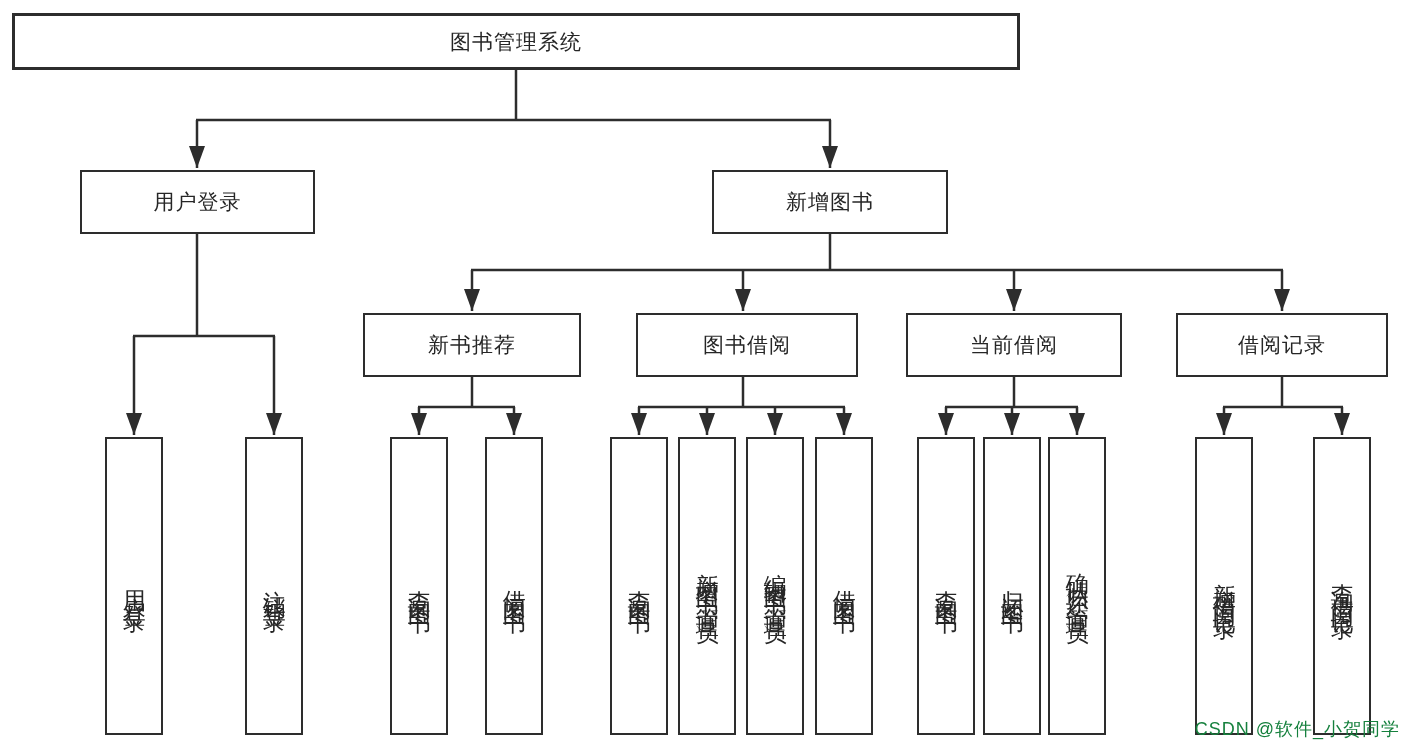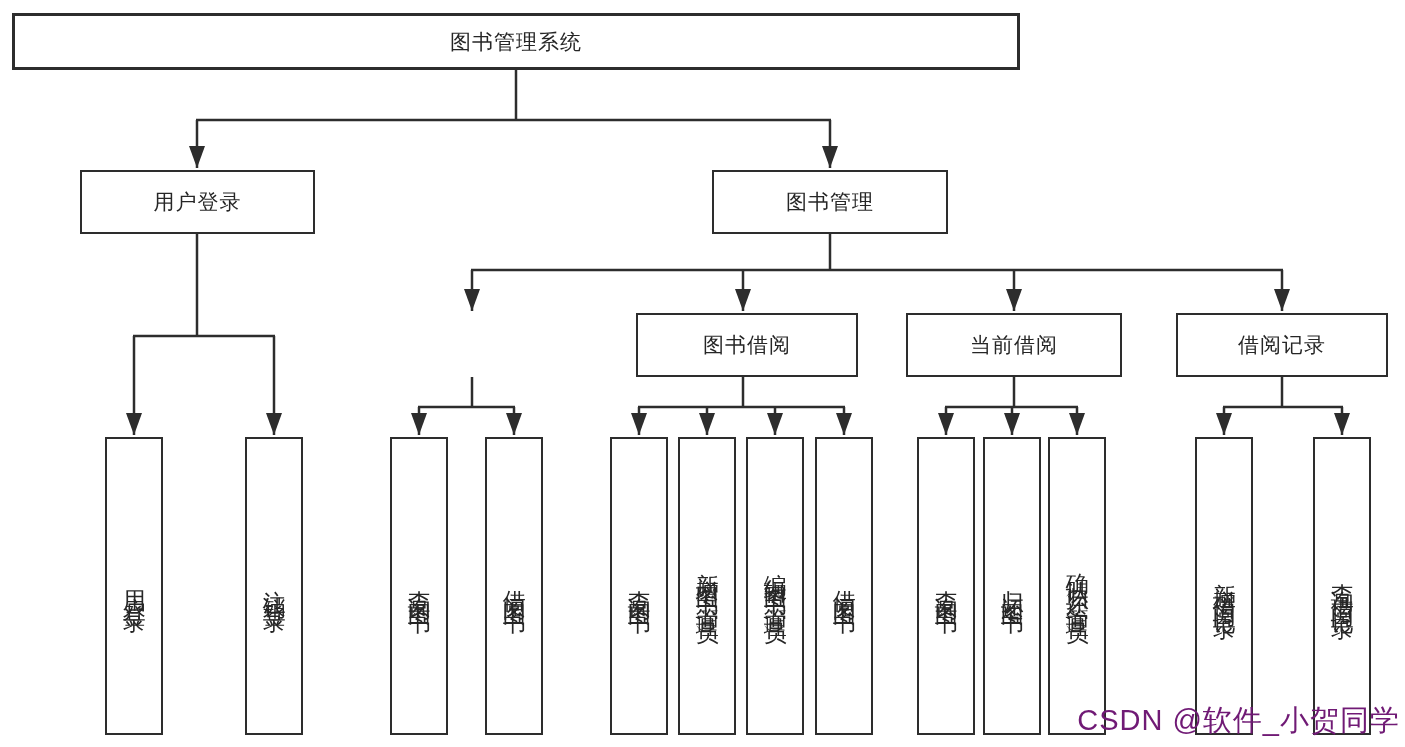--- a/index.html
+++ b/index.html
@@ -25,22 +25,22 @@
     writing-mode:vertical-rl;
     text-orientation:mixed;
     font-size:23px;
     letter-spacing:7px;
     line-height:1.1;
     color:#262626;
   }
   .watermark{
     position:absolute;
     right:5px;bottom:6px;
-    font-size:29px;
-    color:#701a75;
+    font-size:18px;
+    color:#15803d;
     letter-spacing:1px;
     white-space:nowrap;
   }
 </style>
 </head>
 <body>
 
 <div class="canvas">
 
   <svg class="connectors" viewBox="0 0 1405 747" xmlns="http://www.w3.org/2000/svg">
@@ -94,23 +94,26 @@
   </svg>
 
   <div class="box hbox root" style="left:12px;top:13px;width:1008px;height:57px;border-width:3px;">
     <span>图书管理系统</span>
   </div>
 
   <div class="box hbox" style="left:80px;top:170px;width:235px;height:64px;">
     <span>用户登录</span>
   </div>
   <div class="box hbox" style="left:712px;top:170px;width:236px;height:64px;">
-    <span>图书管理</span>
+    <span>新增图书</span>
   </div>
 
+  <div class="box hbox" style="left:363px;top:313px;width:218px;height:64px;">
+    <span>新书推荐</span>
+  </div>
   <div class="box hbox" style="left:636px;top:313px;width:222px;height:64px;">
     <span>图书借阅</span>
   </div>
   <div class="box hbox" style="left:1176px;top:313px;width:212px;height:64px;">
     <span>借阅记录</span>
   </div>
   <div class="box hbox" style="left:906px;top:313px;width:216px;height:64px;">
     <span>当前借阅</span>
   </div>
 

